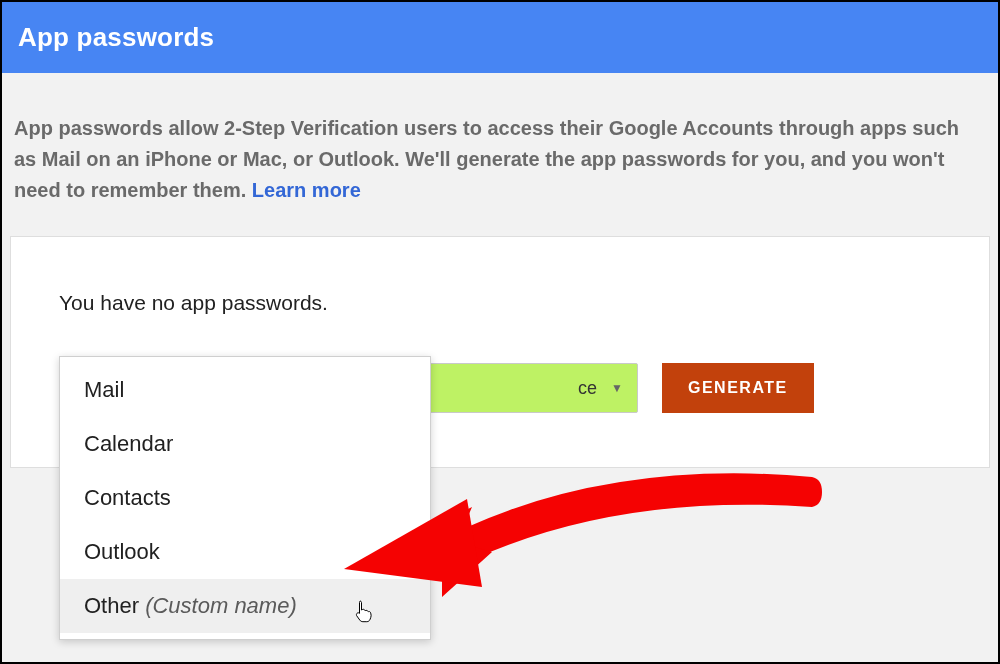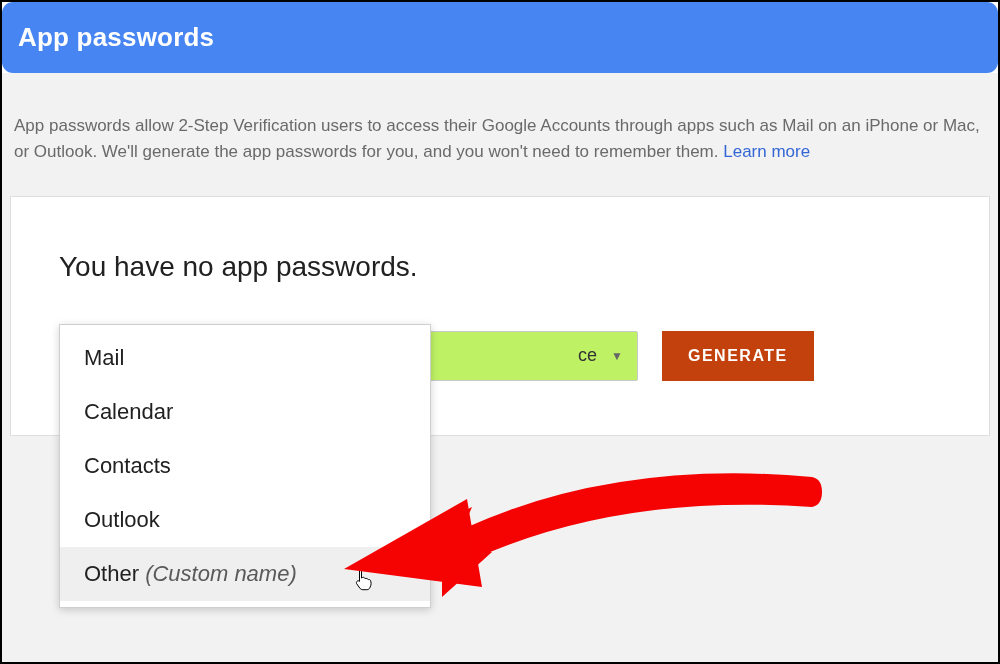--- a/index.html
+++ b/index.html
@@ -11,45 +11,45 @@
     position: relative;
     border: 2px solid #000;
   }
   .header-bar {
     background: #4785f3;
     color: #fff;
     font-size: 26px;
     font-weight: bold;
     padding: 20px 16px;
     letter-spacing: 0.2px;
-    border-radius: 11px;
   }
   .content-area {
     background: #f2f2f2;
     padding: 40px 8px 40px 8px;
     height: calc(100% - 70px);
   }
   .description {
     color: #6a6a6a;
-    font-size: 17px;
+    font-size: 20px;
     line-height: 1.55;
     padding: 0 4px 30px 4px;
+    font-weight: bold;
   }
   .description a {
     color: #3367d6;
     text-decoration: none;
   }
   .card {
     background: #fff;
     border: 1px solid #dedede;
     padding: 54px 48px 54px 48px;
     position: relative;
   }
   .card-msg {
-    font-size: 28px;
+    font-size: 21px;
     color: #212121;
     margin-bottom: 48px;
   }
   .controls-row {
     display: flex;
     align-items: center;
     gap: 24px;
     position: relative;
   }
   .select-like {

